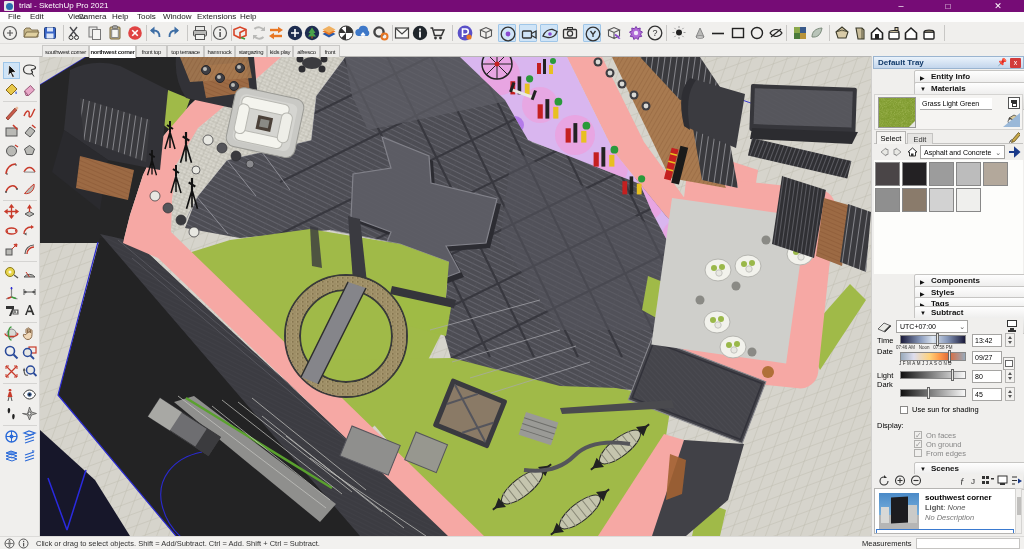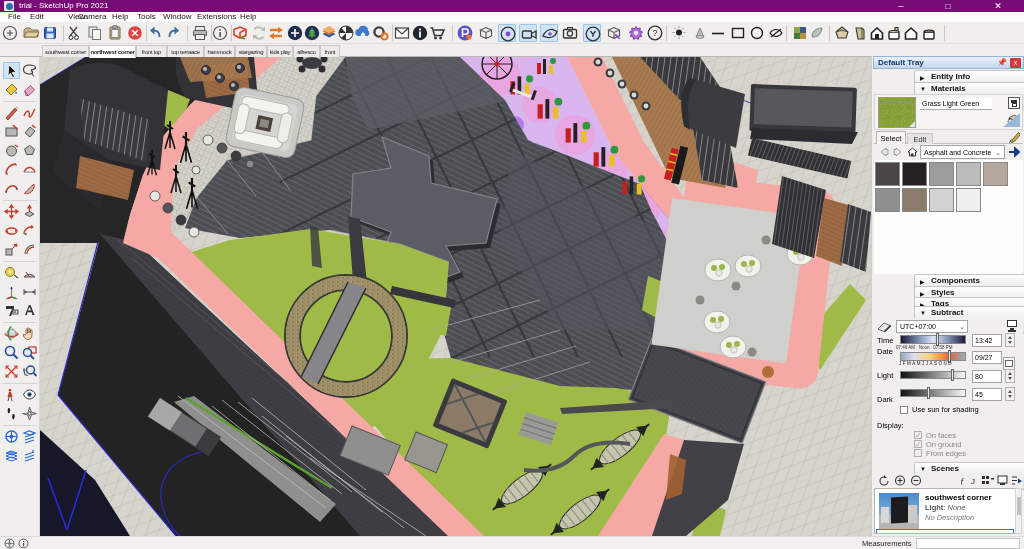--- a/index.html
+++ b/index.html
@@ -952,21 +952,21 @@
       <div style="position:absolute;left:25px;top:43px;width:74px;font-size:4.5px;letter-spacing:1.5px;color:#222;">JFMAMJJASOND</div>
       <div style="position:absolute;left:98px;top:33px;width:30px;height:13px;background:#fff;border:1px solid #a5a4a2;font-size:7px;line-height:12px;padding-left:2px;">09/27</div>
       <div style="position:absolute;right:8px;top:39px;width:12px;height:13px;background:#f5f4f2;border:1px solid #a5a4a2;">
         <div style="margin:2px 1px;width:8px;height:7px;border:1px solid #666;background:#fff;"></div>
       </div>
       <div style="position:absolute;left:3px;top:53px;font-size:7.5px;">Light</div>
       <div style="position:absolute;left:26px;top:53px;width:66px;height:8px;background:linear-gradient(90deg,#111,#f8f8f8);border:1px solid #888;"></div>
       <div style="position:absolute;left:77px;top:51px;width:3px;height:12px;background:#e8e8e4;border:1px solid #666;"></div>
       <div style="position:absolute;left:98px;top:52px;width:30px;height:13px;background:#fff;border:1px solid #a5a4a2;font-size:7px;line-height:12px;padding-left:2px;">80</div>
       <div class="spin" style="right:8px;top:51px;"></div>
-      <div style="position:absolute;left:3px;top:77px;font-size:7.5px;">Dark</div>
+      <div style="position:absolute;left:3px;top:62px;font-size:7.5px;">Dark</div>
       <div style="position:absolute;left:26px;top:71px;width:66px;height:8px;background:linear-gradient(90deg,#111,#f8f8f8);border:1px solid #888;"></div>
       <div style="position:absolute;left:53px;top:69px;width:3px;height:12px;background:#e8e8e4;border:1px solid #666;"></div>
       <div style="position:absolute;left:98px;top:70px;width:30px;height:13px;background:#fff;border:1px solid #a5a4a2;font-size:7px;line-height:12px;padding-left:2px;">45</div>
       <div class="spin" style="right:8px;top:69px;"></div>
       <div class="cb" style="left:26px;top:88px;"></div>
       <div style="position:absolute;left:38px;top:87px;font-size:7.5px;">Use sun for shading</div>
       <div style="position:absolute;left:3px;top:103px;font-size:7.5px;">Display:</div>
       <div class="cb cbg" style="left:40px;top:113px;"></div>
       <div style="position:absolute;left:52px;top:113px;font-size:7.5px;color:#888;">On faces</div>
       <div class="cb cbg" style="left:40px;top:122px;"></div>
@@ -1025,14 +1025,15 @@
     </div>
   </div>
 <div id="statusbar">
     <svg style="position:absolute;left:4px;top:1px;" xmlns="http://www.w3.org/2000/svg" width="26" height="11" viewBox="0 0 26 11">
       <circle cx="5.5" cy="5.5" r="4.5" fill="none" stroke="#555"></circle>
       <path d="M5.5 2a5 7 0 000 7a5 7 0 000-7M1.5 5.5h8" stroke="#555" stroke-width="0.7" fill="none"></path>
       <circle cx="19.5" cy="5.5" r="4.5" fill="none" stroke="#555"></circle>
       <rect x="19" y="2.8" width="1.2" height="1.4" fill="#555"></rect>
       <rect x="19" y="5" width="1.2" height="3.5" fill="#555"></rect>
     </svg>
+    <span style="position:absolute;left:36px;top:2px;">Click or drag to select objects. Shift = Add/Subtract. Ctrl = Add. Shift + Ctrl = Subtract.</span>
     <span style="position:absolute;left:862px;top:2px;color:#222;">Measurements</span>
     <div style="position:absolute;left:916px;top:1px;width:104px;height:11px;background:#fff;border:1px solid #c5c4c2;"></div>
   </div>
 </body></html>

